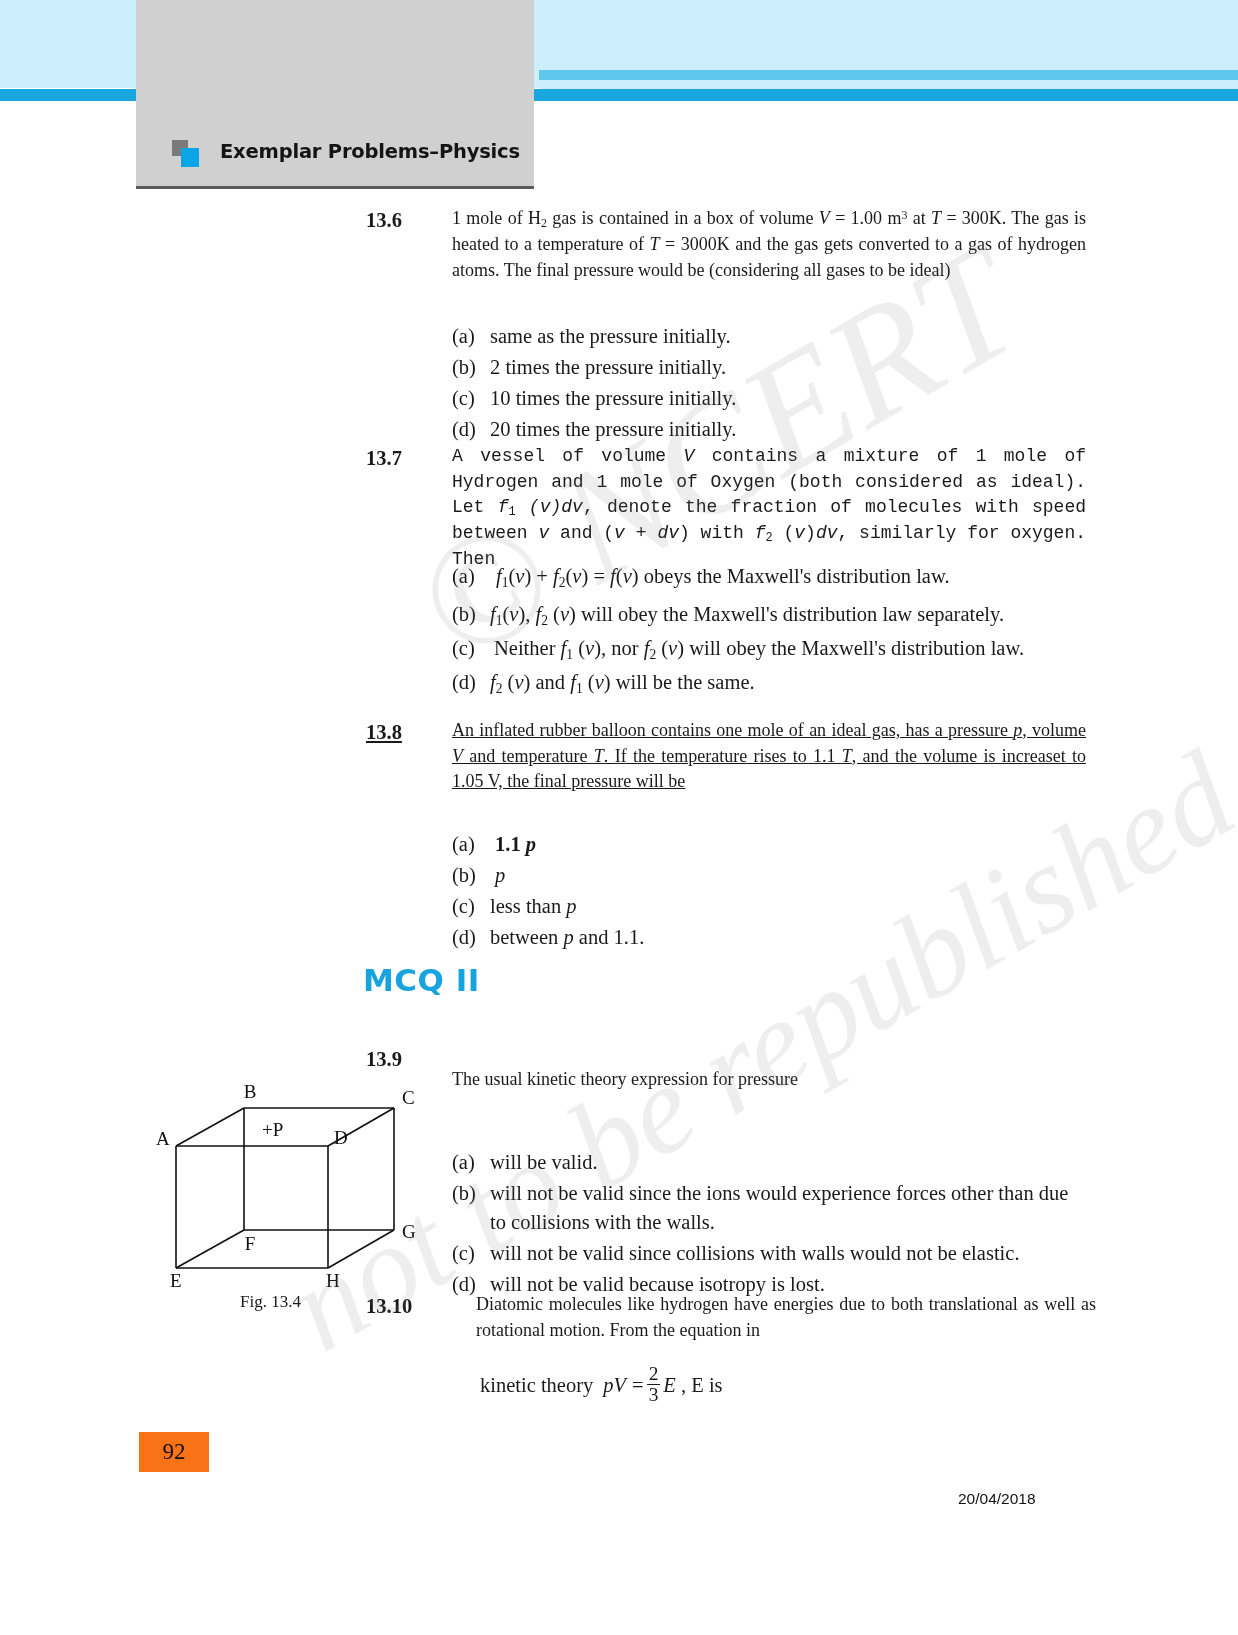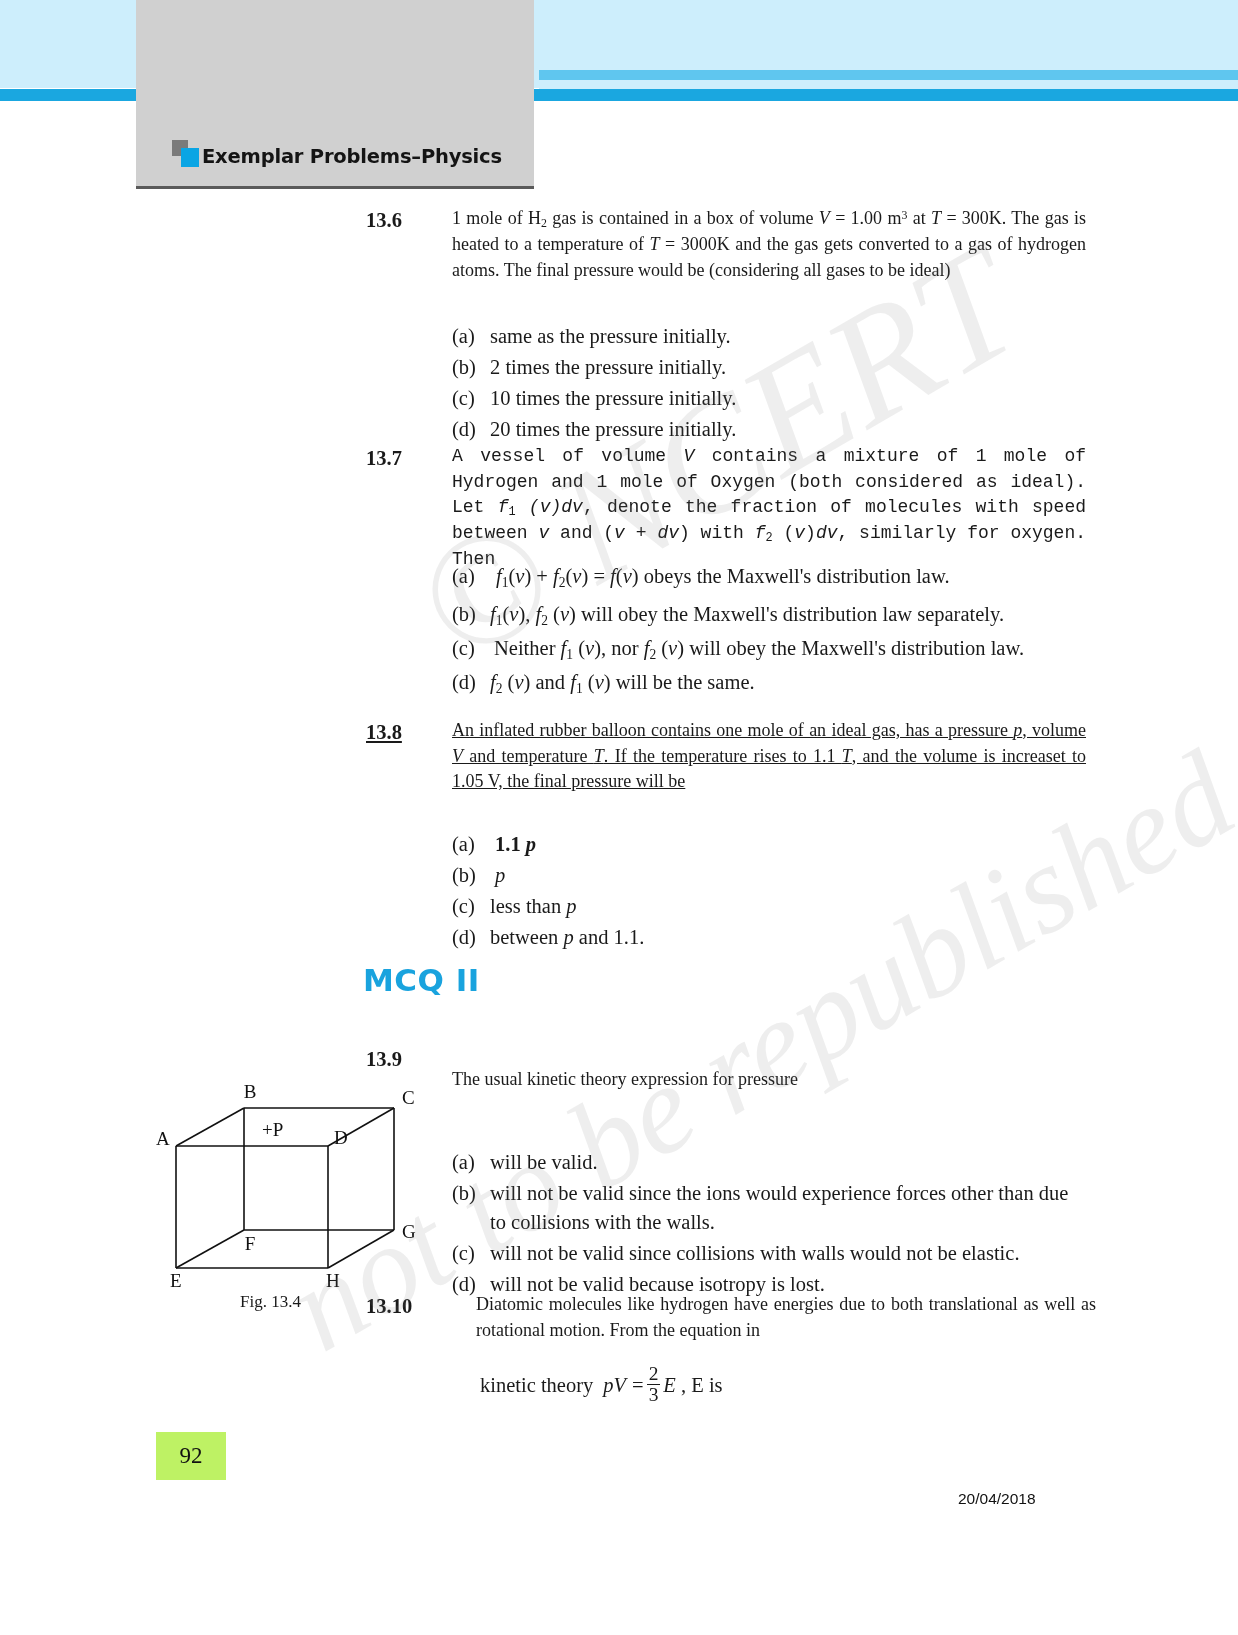--- a/index.html
+++ b/index.html
@@ -62,22 +62,22 @@
   .runhead-plate-shadow {
     position: absolute;
     left: 136px; top: 186px;
     width: 398px; height: 3px;
     background: #5a5a5a;
   }
   .runhead {
     position: absolute;
     left: 172px; top: 140px;
     display: flex;
-    align-items: flex-end;
-    gap: 0;
+    align-items: flex-start;
+    gap: 18px;
   }
   .runhead-mark {
     position: relative;
     width: 30px;
     height: 28px;
   }
   .runhead-mark .sq-grey {
     position: absolute;
     left: 0; top: 0;
     width: 16px; height: 16px;
@@ -198,23 +198,23 @@
     margin: 0 3px;
     position: relative;
     top: -1px;
   }
   .frac .num { display: block; padding: 0 2px; }
   .frac .den { display: block; border-top: 1.4px solid #1a1a1a; padding: 0 2px; }
 
   
   .pagenum-box {
     position: absolute;
-    left: 156px; top: 1432px;
-    width: 70px; height: 48px;
-    background: #bef264;
+    left: 139px; top: 1432px;
+    width: 70px; height: 40px;
+    background: #f97316;
     display: flex;
     align-items: center;
     justify-content: center;
   }
   .pagenum {
     font-size: 23px;
     color: #111;
   }
   .datestamp {
     position: absolute;

